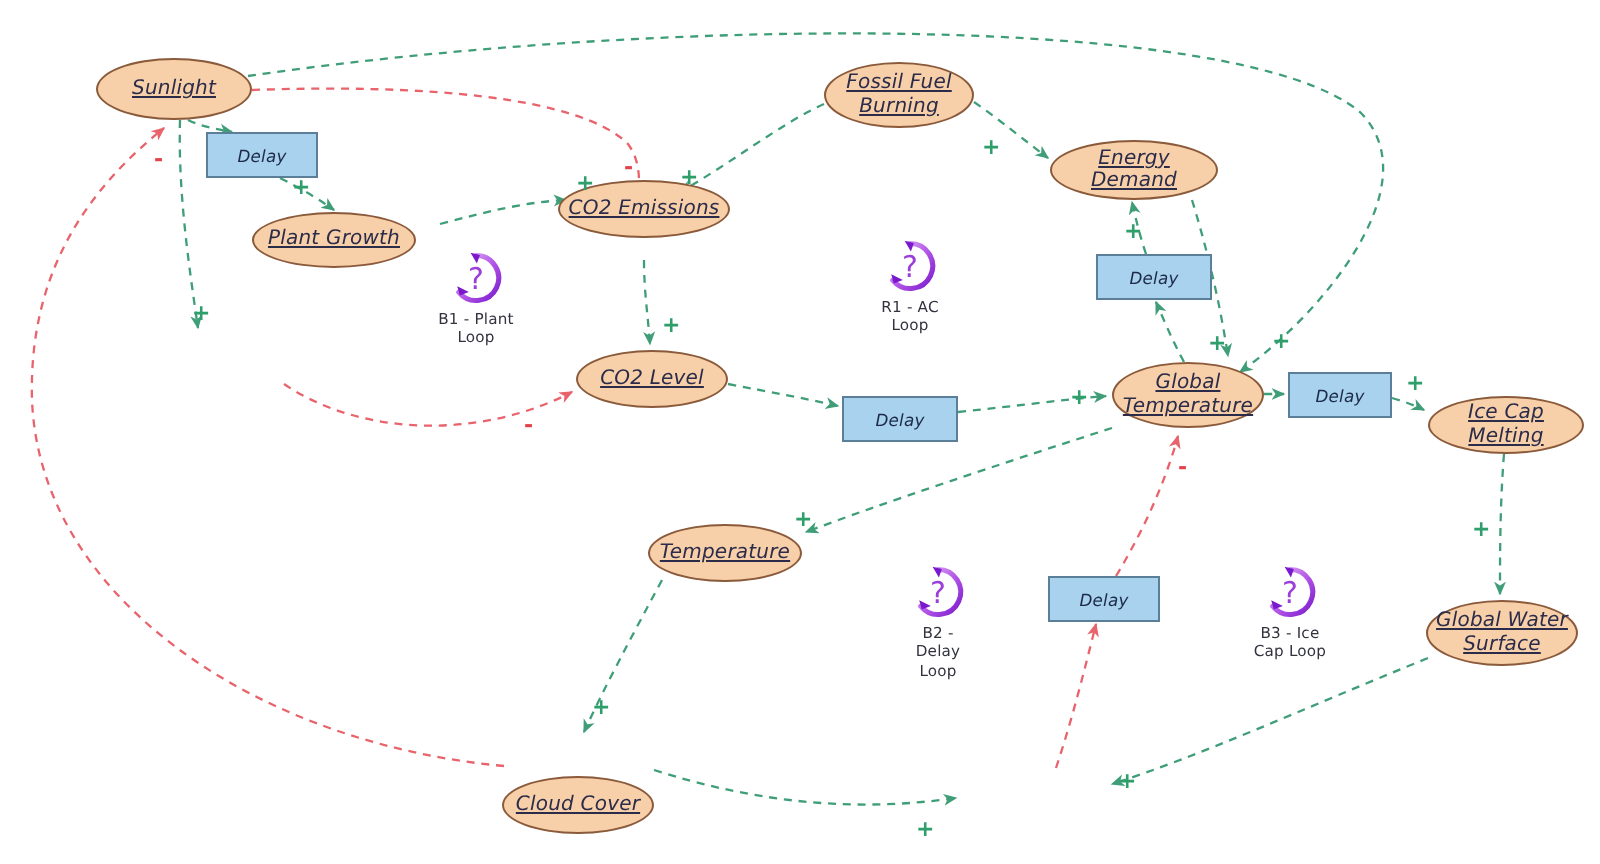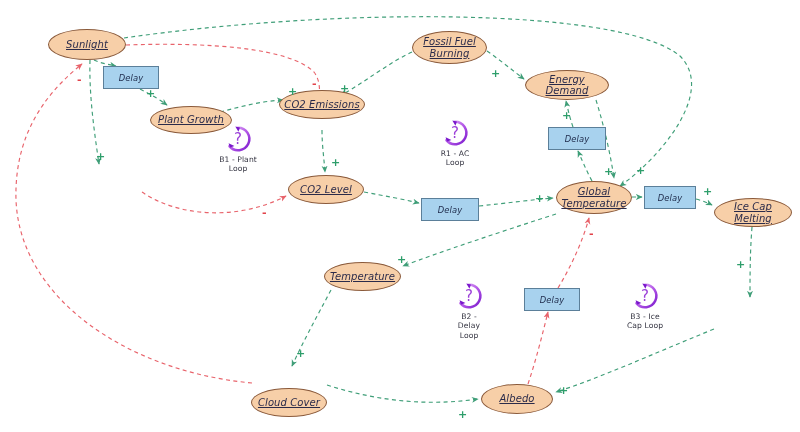--- a/index.html
+++ b/index.html
@@ -160,36 +160,37 @@
 
       <path d="M 528,384 C 536,360 542,336 548,312" stroke="#e8636b" marker-end="url(#arrow-neg)"></path>
 
       <path d="M 558,288 C 572,265 583,240 589,218" stroke="#e8636b" marker-end="url(#arrow-neg)"></path>
     </g>
   </svg>
 
   <div id="node-layer">
       <div class="node node-ellipse" style="left: 48px; top: 29px; width: 78px; height: 31px; white-space: pre-line;">Sunlight</div>
       <div class="node node-delay" style="left: 103px; top: 66px; width: 56px; height: 23px; white-space: pre-line;">Delay</div>
-      <div class="node node-ellipse" style="left: 150px; top: 106px; width: 82px; height: 28px; white-space: pre-line;">Plant Growth</div>
+      <div class="node node-ellipse" style="left: 126px; top: 106px; width: 82px; height: 28px; white-space: pre-line;">Plant Growth</div>
       <div class="node node-ellipse" style="left: 279px; top: 90px; width: 86px; height: 29px; white-space: pre-line;">CO2 Emissions</div>
       <div class="node node-ellipse" style="left: 288px; top: 175px; width: 76px; height: 29px; white-space: pre-line;">CO2 Level</div>
       <div class="node node-ellipse" style="left: 412px; top: 31px; width: 75px; height: 33px; white-space: pre-line;">Fossil Fuel
 Burning</div>
       <div class="node node-ellipse" style="left: 525px; top: 70px; width: 84px; height: 30px; white-space: pre-line;">Energy Demand</div>
       <div class="node node-delay" style="left: 548px; top: 127px; width: 58px; height: 23px; white-space: pre-line;">Delay</div>
       <div class="node node-delay" style="left: 421px; top: 198px; width: 58px; height: 23px; white-space: pre-line;">Delay</div>
       <div class="node node-ellipse" style="left: 556px; top: 181px; width: 76px; height: 33px; white-space: pre-line;">Global
 Temperature</div>
       <div class="node node-delay" style="left: 644px; top: 186px; width: 52px; height: 23px; white-space: pre-line;">Delay</div>
       <div class="node node-ellipse" style="left: 714px; top: 198px; width: 78px; height: 29px; white-space: pre-line;">Ice Cap Melting</div>
+      <div class="node node-ellipse" style="left: 713px; top: 300px; width: 76px; height: 33px; white-space: pre-line;">Global Water
+Surface</div>
       <div class="node node-ellipse" style="left: 324px; top: 262px; width: 77px; height: 29px; white-space: pre-line;">Temperature</div>
       <div class="node node-delay" style="left: 524px; top: 288px; width: 56px; height: 23px; white-space: pre-line;">Delay</div>
       <div class="node node-ellipse" style="left: 251px; top: 388px; width: 76px; height: 29px; white-space: pre-line;">Cloud Cover</div>
-      <div class="node node-ellipse" style="left: 481px; top: 384px; width: 72px; height: 30px; white-space: pre-line;">Albedo</div>
       <div class="loop-marker" style="left: 205px; top: 124px;">
         <span>
           <svg class="loop-icon" viewBox="0 0 40 40" xmlns="http://www.w3.org/2000/svg">
             <path d="M20,5 A15,15 0 1,1 8.5,29.5" fill="none" stroke="url(#lg2)" stroke-width="3.4" stroke-linecap="round"></path>
             <path d="M7.5,25.5 L9.2,31.6 L15.2,29.4 Z" fill="#7a18cc"></path>
             <path d="M16.4,3.2 L22.6,4.6 L20.6,10.4 Z" fill="#7a18cc"></path>
             <defs>
               <linearGradient id="lg2" x1="0" y1="0" x2="1" y2="1">
                 <stop offset="0%" stop-color="#e3b6f7"></stop>
                 <stop offset="50%" stop-color="#b55ae8"></stop>

